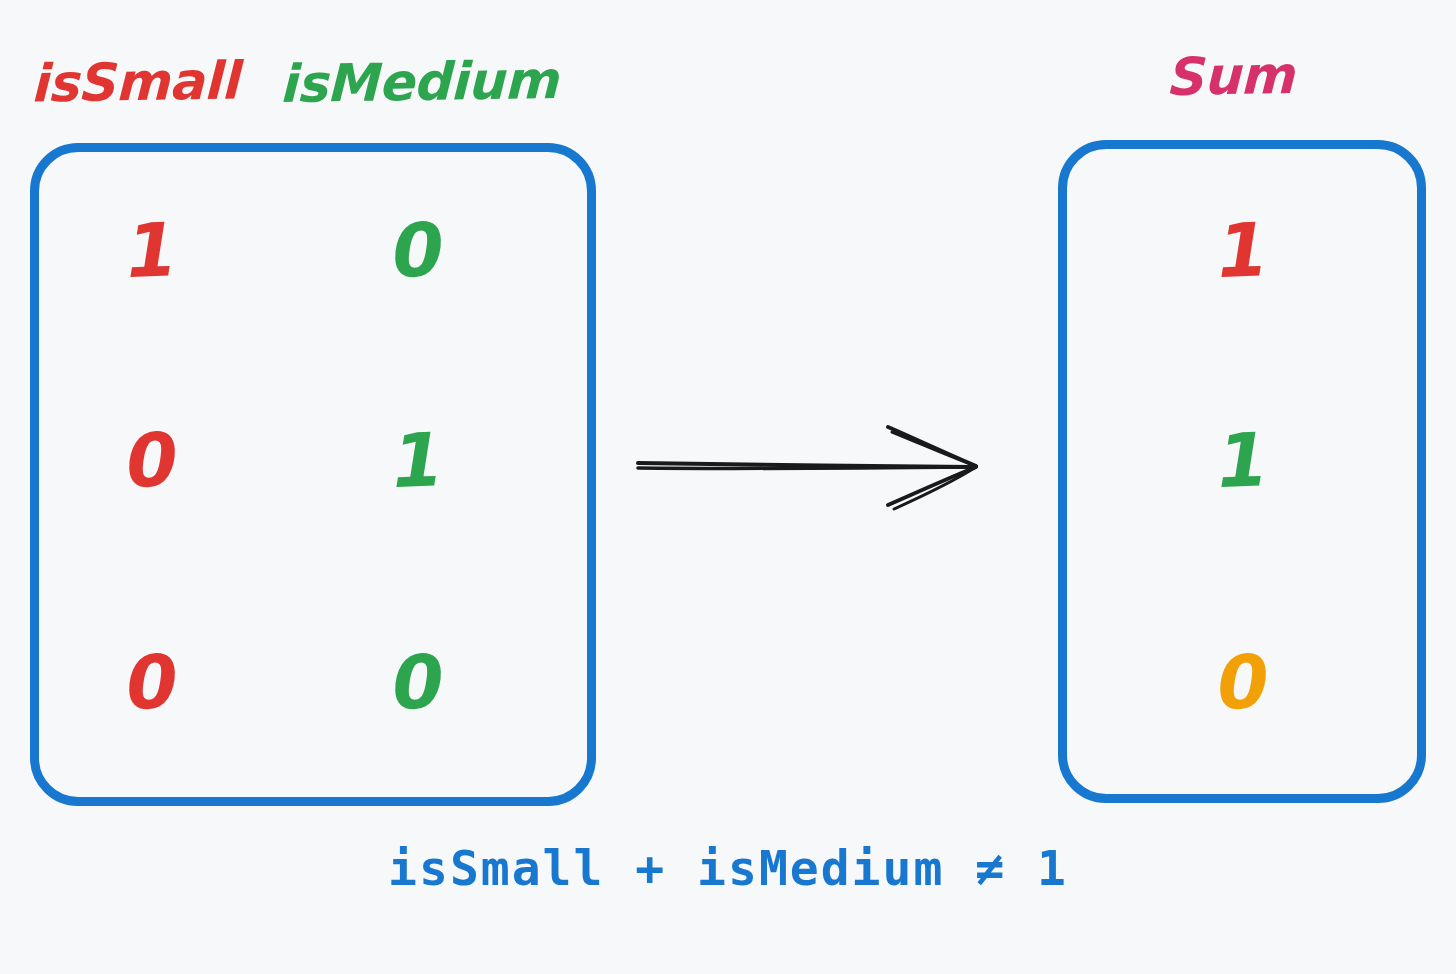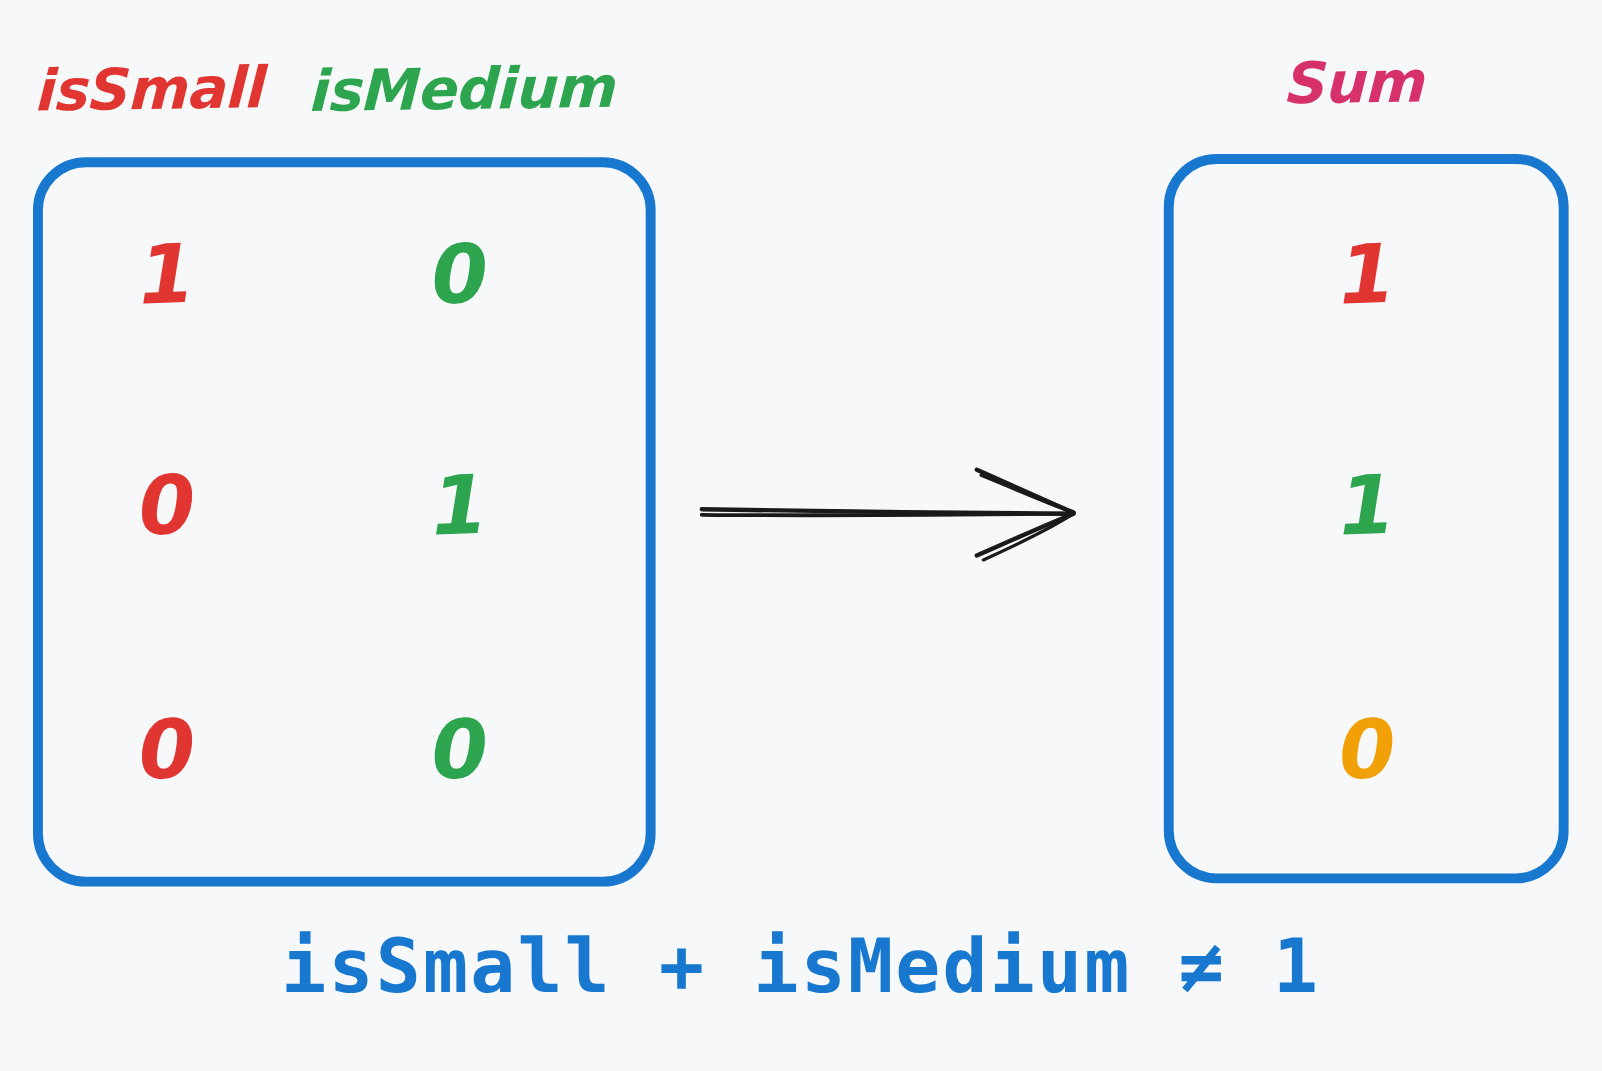--- a/index.html
+++ b/index.html
@@ -78,21 +78,21 @@
   }
 
   
   #equation {
     position: absolute;
     left: 0;
     right: 0;
     top: 840px;
     text-align: center;
     font-family: "DejaVu Sans Mono", monospace;
-    font-size: 68px;
+    font-size: 48px;
     font-weight: 700;
     color: #1878cf;
     letter-spacing: 2px;
     white-space: nowrap;
   }
 </style>
 </head>
 <body>
 
 <div id="canvas">

